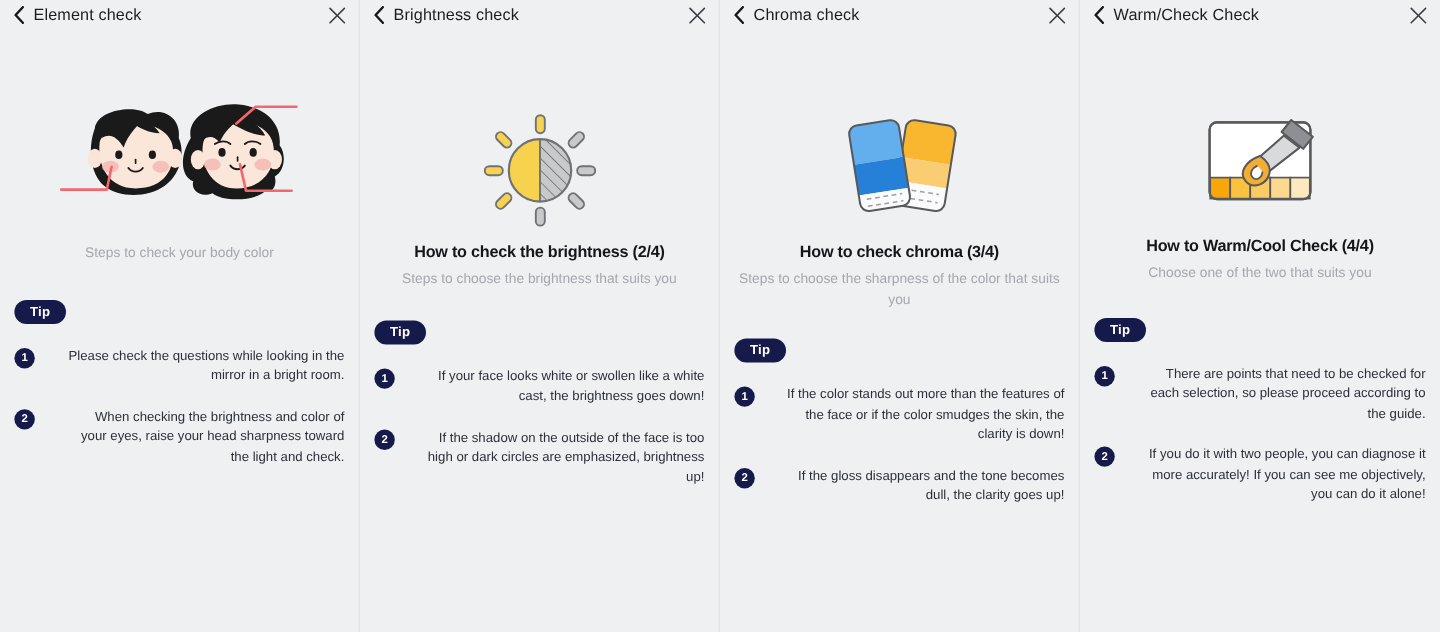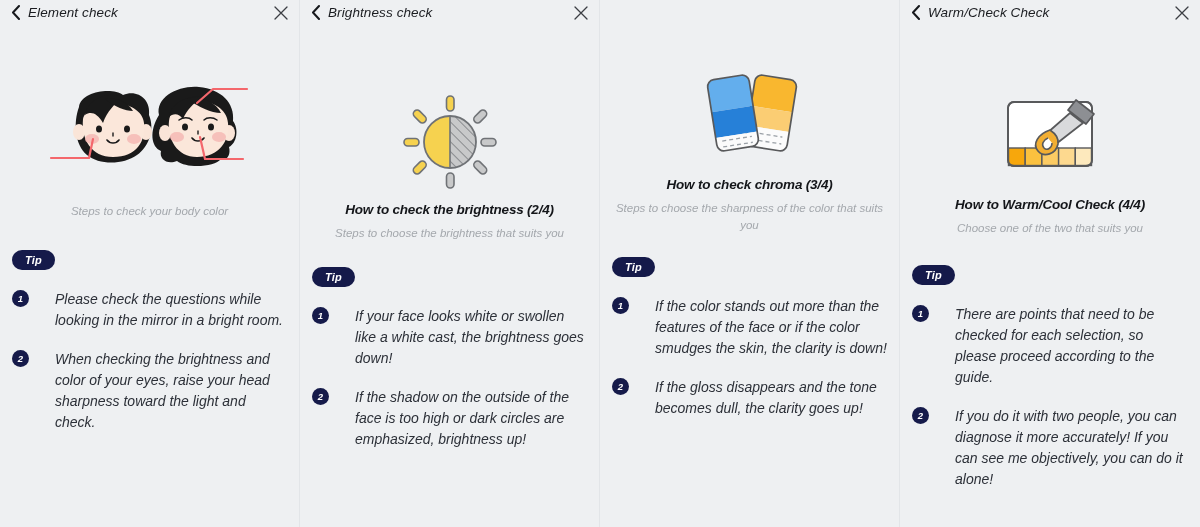--- a/index.html
+++ b/index.html
@@ -8,21 +8,21 @@
     background: #eef0f2;
     font-family: "Liberation Sans", sans-serif;
     overflow: hidden;
   }
   .screen { display: flex; width: 1200px; height: 527px; }
   .panel {
     width: 300px; height: 527px;
     background: #eef0f2;
     position: relative;
     border-right: 1px solid #e2e5e8;
-    display: flex; flex-direction: column; font-style: italic;
+    display: flex; flex-direction: column;
   }
   .panel:last-child { border-right: none; }
 
   
   .panel-header {
     height: 25px;
     display: flex; align-items: center;
     padding: 0 10px 0 8px;
     flex: none;
   }
@@ -81,22 +81,22 @@
     margin-bottom: 18px;
   }
   .step-num {
     width: 17px; height: 17px; border-radius: 50%;
     background: #151a4a; color: #fff;
     font-size: 9.5px; font-weight: bold;
     display: flex; align-items: center; justify-content: center;
     flex: none; margin-top: 1px;
   }
   .step-text {
-    font-size: 14px; color: #2c3038;
-    line-height: 1.5; margin-left: 26px;
+    font-size: 11px; color: #2c3038;
+    line-height: 1.5; margin-left: 26px; text-align: right;
   }
 </style>
 </head>
 <body>
 
 <div class="screen">
 
   <div class="panel">
     <div class="panel-header">
       <span class="back-icon">
@@ -229,20 +229,33 @@
         <span class="step-text">If your face looks white or swollen like a white cast, the brightness goes down!</span>
       </div>
       <div class="step">
         <span class="step-num">2</span>
         <span class="step-text">If the shadow on the outside of the face is too high or dark circles are emphasized, brightness up!</span>
       </div>
     </div>
   </div>
 
   <div class="panel">
+    <div class="panel-header">
+      <span class="back-icon">
+        <svg width="9" height="15" viewBox="0 0 9 15">
+            <path d="M8 1 L2 7.5 L8 14" fill="none" stroke="currentColor" stroke-width="2" stroke-linecap="round" stroke-linejoin="round"></path>
+          </svg>
+      </span>
+      <span class="header-title">Chroma check</span>
+      <span class="close-icon">
+        <svg width="16" height="16" viewBox="0 0 16 16">
+            <path d="M2 2 L14 14 M14 2 L2 14" fill="none" stroke="currentColor" stroke-width="1.3" stroke-linecap="round"></path>
+          </svg>
+      </span>
+    </div>
 
     <div class="illus-wrap pad-3">
       <svg width="100" height="92" viewBox="0 0 100 92">
         <defs>
           <clipPath id="cardA">
               <rect x="12" y="6" width="42" height="72" rx="7"></rect>
             </clipPath>
           <clipPath id="cardB">
               <rect x="50" y="6" width="42" height="72" rx="7"></rect>
             </clipPath>

